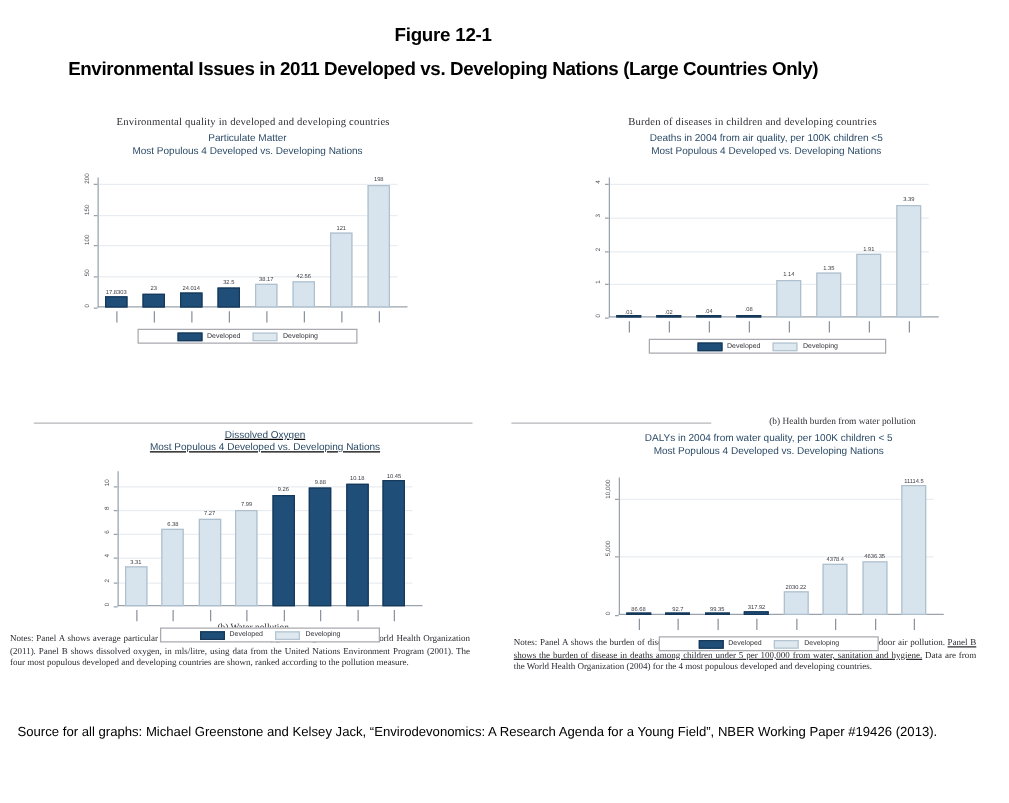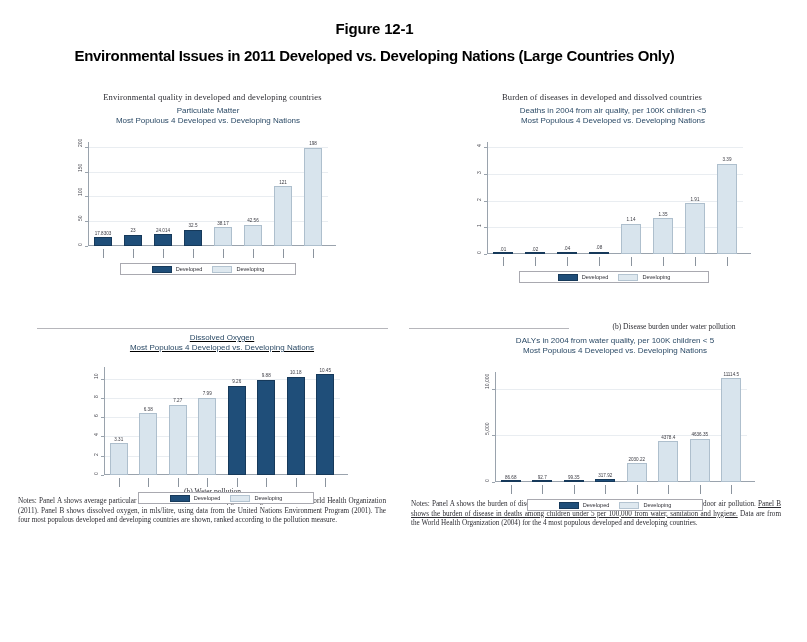--- a/index.html
+++ b/index.html
@@ -3,40 +3,41 @@
 <meta charset="utf-8">
 <style>
   html,body{margin:0;padding:0;}
   body{
     width:807px;height:642px;
     background:#ffffff;
     font-family:"Liberation Sans", sans-serif;
     overflow:hidden;
     position:relative;
   }
-  .page{position:relative;width:709px;height:642px;padding-left:20px;}
+  .page{position:relative;width:709px;height:642px;}
 
   
   .fig-head{
     text-align:center;
     font-weight:bold;
     color:#000;
     font-family:"Liberation Sans", sans-serif;
   }
   .fig-head .line1{font-size:15px;padding-top:20px;letter-spacing:-0.2px;}
   .fig-head .line2{font-size:15px;padding-top:10px;letter-spacing:-0.3px;text-align:center;}
 
   
   .grid{
     position:absolute;
-    left:16px;top:88px;
+    left:6px;top:88px;
     width:779px;height:470px;
     display:grid;
     grid-template-columns:393px 386px;
     grid-template-rows:222px 248px;
+    gap:10px;
   }
   .quad{position:relative;overflow:hidden;}
 
   
   .serif{font-family:"Liberation Serif", serif;color:#2d2d33;}
   .panel-title{
     text-align:center;font-size:8.5px;letter-spacing:.15px;
     margin-top:4px;
   }
   .panel-sub{
@@ -204,21 +205,21 @@
             </div>
             <div class="item">
               <span class="sw ing"></span>
               <span class="lb">Developing</span>
             </div>
           </div>
         </div>
     </div>
 
     <div class="quad">
-      <div class="serif panel-title">Burden of diseases in developed and dissolved countries</div>
+      <div class="serif panel-title">Burden of diseases in children and developing countries</div>
       <div class="chart" id="chart-1" style="width: 320px; height: 160px; margin: 4px 0px 0px 44px;">
           <div class="chart-title">Deaths in 2004 from air quality, per 100K children &lt;5
 Most Populous 4 Developed vs. Developing Nations</div>
           <div class="plot" style="position: absolute; left: 34px; top: 36px; width: 256px; height: 112px;">
             <div class="ytickmark" style="left: -3px; top: 112px;"></div>
             <div class="ytick" style="left: -8px; top: 109px; width: 0px;">0</div>
             <div class="gridline" style="top: 85.3333px;"></div>
             <div class="ytickmark" style="left: -3px; top: 85.3333px;"></div>
             <div class="ytick" style="left: -8px; top: 82.3333px; width: 0px;">1</div>
             <div class="gridline" style="top: 58.6667px;"></div>
@@ -331,21 +332,21 @@
             </div>
           </div>
         </div>
       <div class="serif panel-sub-b" style="margin-top:2px;">(b) Water pollution</div>
       <div class="notes" style="width:368px;margin:1px 0 0 2px;">Notes: Panel A shows average particular matter from urban centers, in μg/m³, using data from the World Health Organization (2011). Panel B shows dissolved oxygen, in mls/litre, using data from the United Nations Environment Program (2001). The four most populous developed and developing countries are shown, ranked according to the pollution measure.</div>
     </div>
 
     <div class="quad">
       <div style="position:relative;height:22px;">
         <div class="rule" style="width:160px;position:absolute;left:0;top:18px;"></div>
-        <div class="serif panel-sub-b" style="position:absolute;left:150px;top:12px;width:230px;">(b) Disease burden under water pollution</div>
+        <div class="serif panel-sub-b" style="position:absolute;left:150px;top:12px;width:230px;">(b) Health burden from water pollution</div>
       </div>
       <div class="chart" id="chart-3" style="width: 320px; height: 160px; margin: 4px 0px 0px 46px;">
           <div class="chart-title">DALYs in 2004 from water quality, per 100K children &lt; 5
 Most Populous 4 Developed vs. Developing Nations</div>
           <div class="plot" style="position: absolute; left: 40px; top: 36px; width: 252px; height: 110px;">
             <div class="ytickmark" style="left: -3px; top: 110px;"></div>
             <div class="ytick" style="left: -8px; top: 107px; width: 0px;">0</div>
             <div class="gridline" style="top: 63.3898px;"></div>
             <div class="ytickmark" style="left: -3px; top: 63.3898px;"></div>
             <div class="ytick" style="left: -8px; top: 60.3898px; width: 0px;">5,000</div>
@@ -388,14 +389,15 @@
               <span class="sw ing"></span>
               <span class="lb">Developing</span>
             </div>
           </div>
         </div>
       <div class="notes" style="width:370px;margin:4px 0 0 2px;"><span>Notes: Panel A shows the burden of disease in deaths among children under 5 per 100,000 from outdoor air pollution. </span><span class="u">Panel B shows the burden of disease in deaths among children under 5 per 100,000 from water, sanitation and hygiene.</span><span> Data are from the World Health Organization (2004) for the 4 most populous developed and developing countries.</span></div>
     </div>
 
   </div>
 
+  <div class="source">Source for all graphs:  Michael Greenstone and Kelsey Jack, “Envirodevonomics:  A Research Agenda for a Young Field”, NBER  Working Paper #19426 (2013).</div>
 
 </div>
 
 </body></html>

